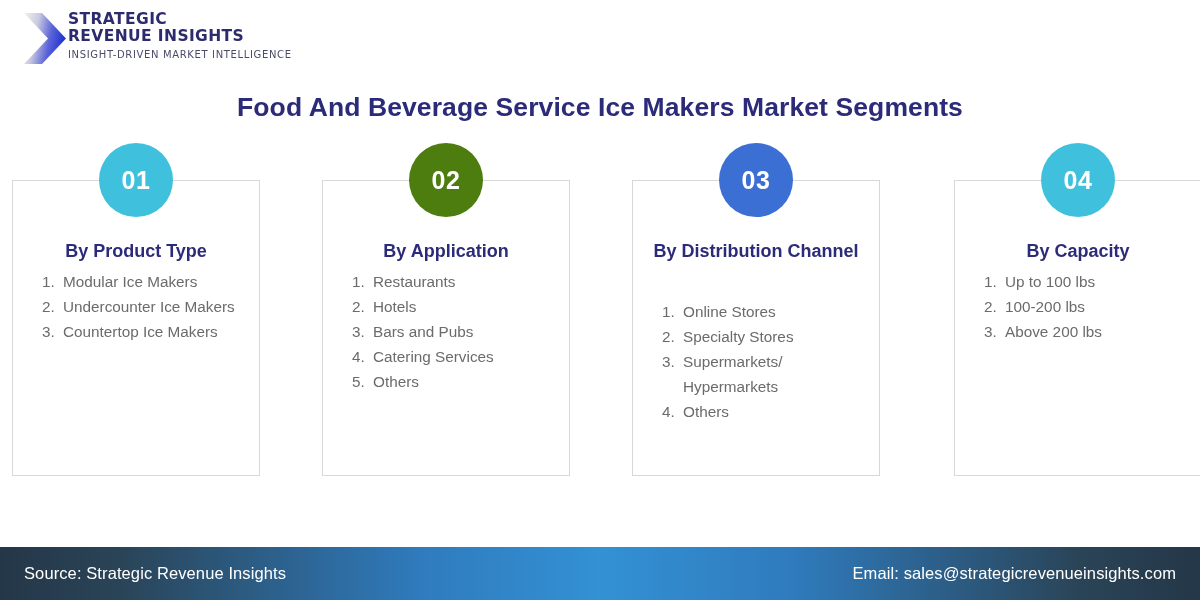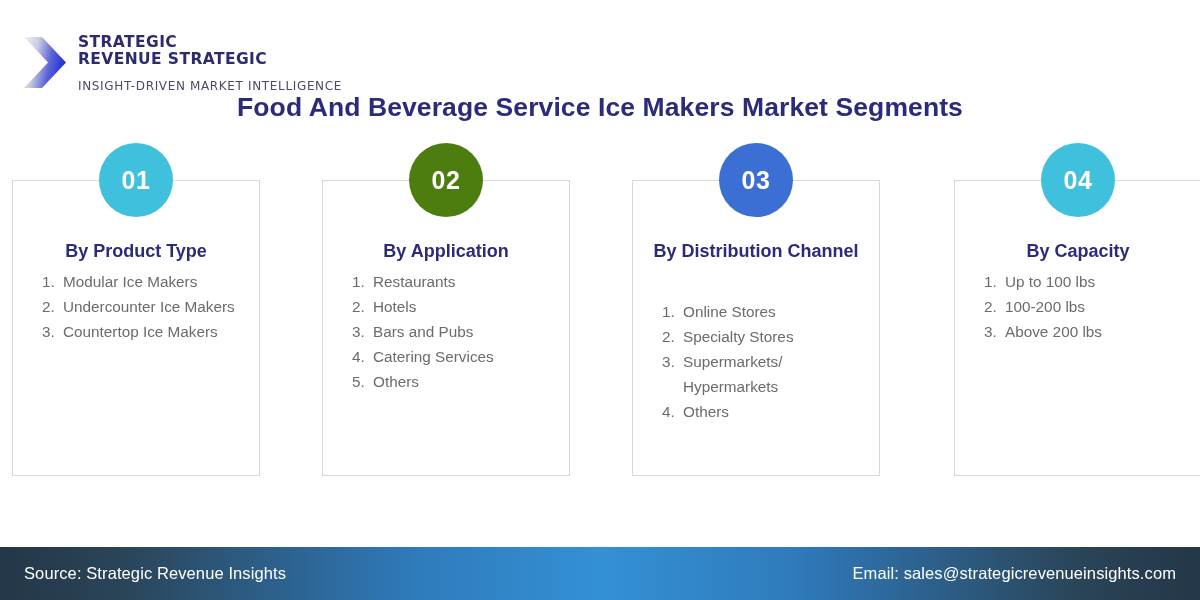--- a/index.html
+++ b/index.html
@@ -20,24 +20,23 @@
   .header {
     position: absolute;
     top: 0; left: 0;
     width: 1200px;
     height: 88px;
   }
 
   .logo-block {
     position: absolute;
     left: 22px;
-    top: 34px;
-    display: flex;
-    align-items: flex-end;
-    gap: 10px;
+    top: 11px;
+    display: flex;
+    align-items: flex-start;
   }
 
   .logo-mark {
     width: 46px;
     height: 56px;
     flex: none;
   }
 
   .logo-text {
     display: flex;
@@ -48,23 +47,23 @@
   .logo-line1, .logo-line2 {
     font-family: "DejaVu Sans", sans-serif;
     font-weight: bold;
     font-size: 15.5px;
     letter-spacing: 0.4px;
     color: #2b2b6e;
     line-height: 17px;
   }
 
   .logo-tagline {
-    margin-top: 13px;
+    margin-top: 5px;
     font-family: "DejaVu Sans", sans-serif;
-    font-size: 12px;
+    font-size: 10px;
     letter-spacing: 0.65px;
     color: #4a4a6a;
     line-height: 10px;
   }
 
   
   .page-title {
     position: absolute;
     top: 92px;
     left: 0;
@@ -200,21 +199,21 @@
             <stop offset="35%" stop-color="#c9cbe0"></stop>
             <stop offset="70%" stop-color="#5a63d8"></stop>
             <stop offset="100%" stop-color="#2338d0"></stop>
           </linearGradient>
         </defs>
         <path d="M2 2 L20 2 L44 27.5 L20 53 L2 53 L26 27.5 Z" fill="url(#chevGrad)"></path>
       </svg>
     </span>
     <span class="logo-text">
       <span class="logo-line1">STRATEGIC</span>
-      <span class="logo-line2">REVENUE STRATEGIC</span>
+      <span class="logo-line2">REVENUE INSIGHTS</span>
       <span class="logo-tagline">INSIGHT-DRIVEN MARKET INTELLIGENCE</span>
     </span>
   </div>
 </div>
 
 <div class="page-title">Food And Beverage Service Ice Makers Market Segments</div>
 
 <div class="cards">
 
   <div class="card-wrap c1">

